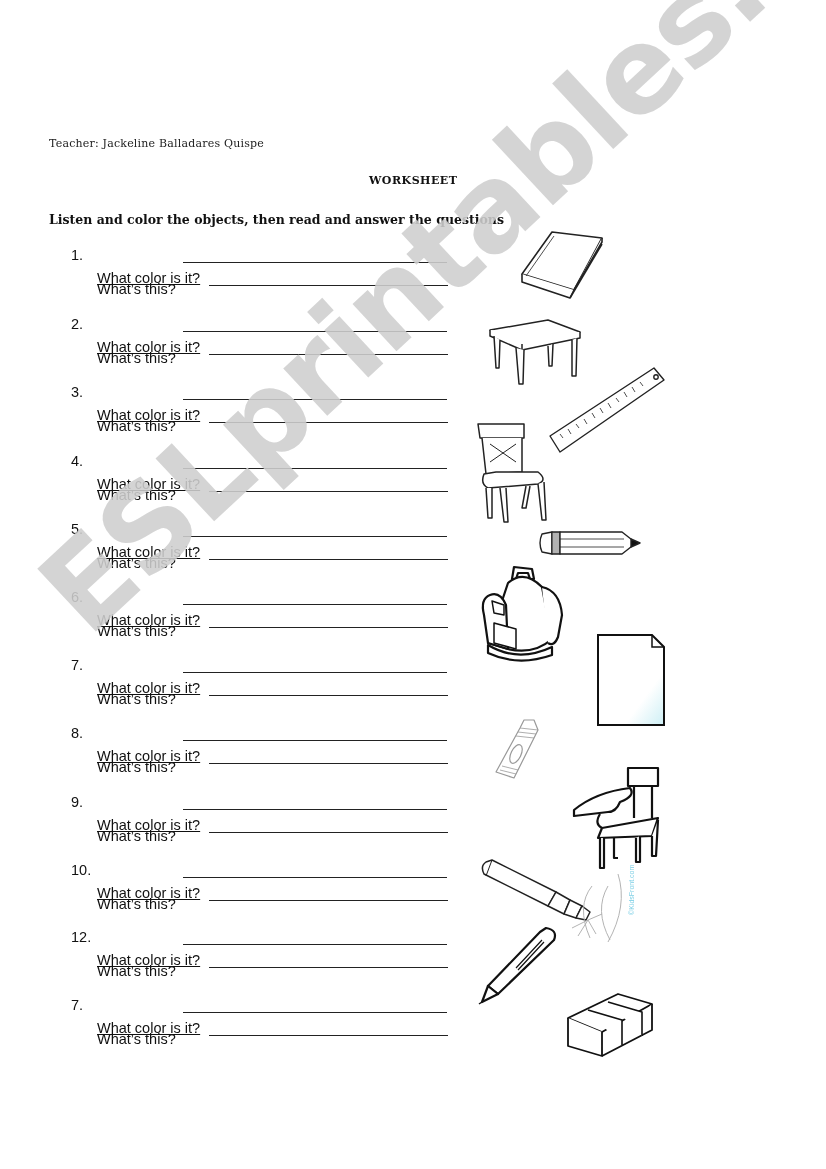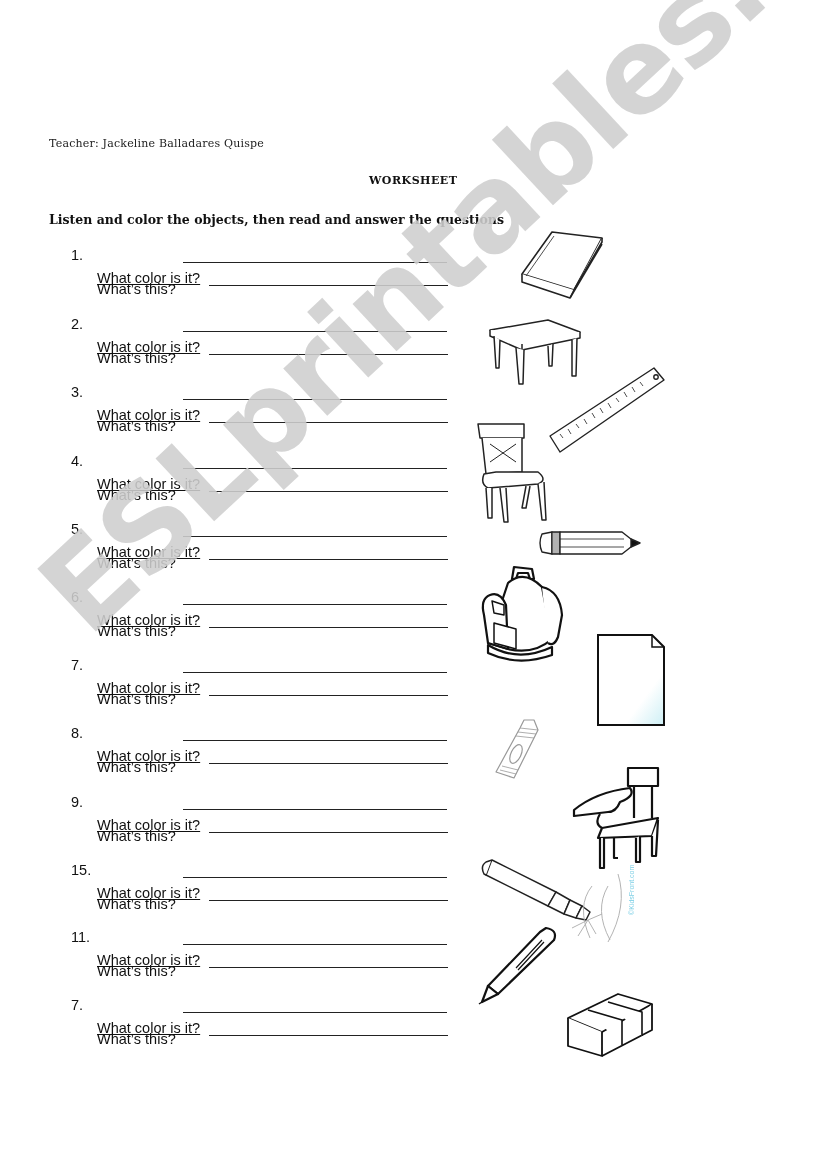--- a/index.html
+++ b/index.html
@@ -86,28 +86,28 @@
       <span class="line2"></span>
     </div>
     <div class="q" style="top:794px">
       <span class="num">9.</span>
       <span class="l1">What’s this?</span>
       <span class="line1"></span>
       <span class="l2">What color is it?</span>
       <span class="line2"></span>
     </div>
     <div class="q" style="top:862px">
-      <span class="num" style="left:71px">15.</span>
+      <span class="num" style="left:71px">10.</span>
       <span class="l1">What’s this?</span>
       <span class="line1"></span>
       <span class="l2">What color is it?</span>
       <span class="line2"></span>
     </div>
     <div class="q" style="top:929px">
-      <span class="num">11.</span>
+      <span class="num">12.</span>
       <span class="l1">What’s this?</span>
       <span class="line1"></span>
       <span class="l2">What color is it?</span>
       <span class="line2"></span>
     </div>
     <div class="q" style="top:997px">
       <span class="num">7.</span>
       <span class="l1">What’s this?</span>
       <span class="line1"></span>
       <span class="l2">What color is it?</span>

